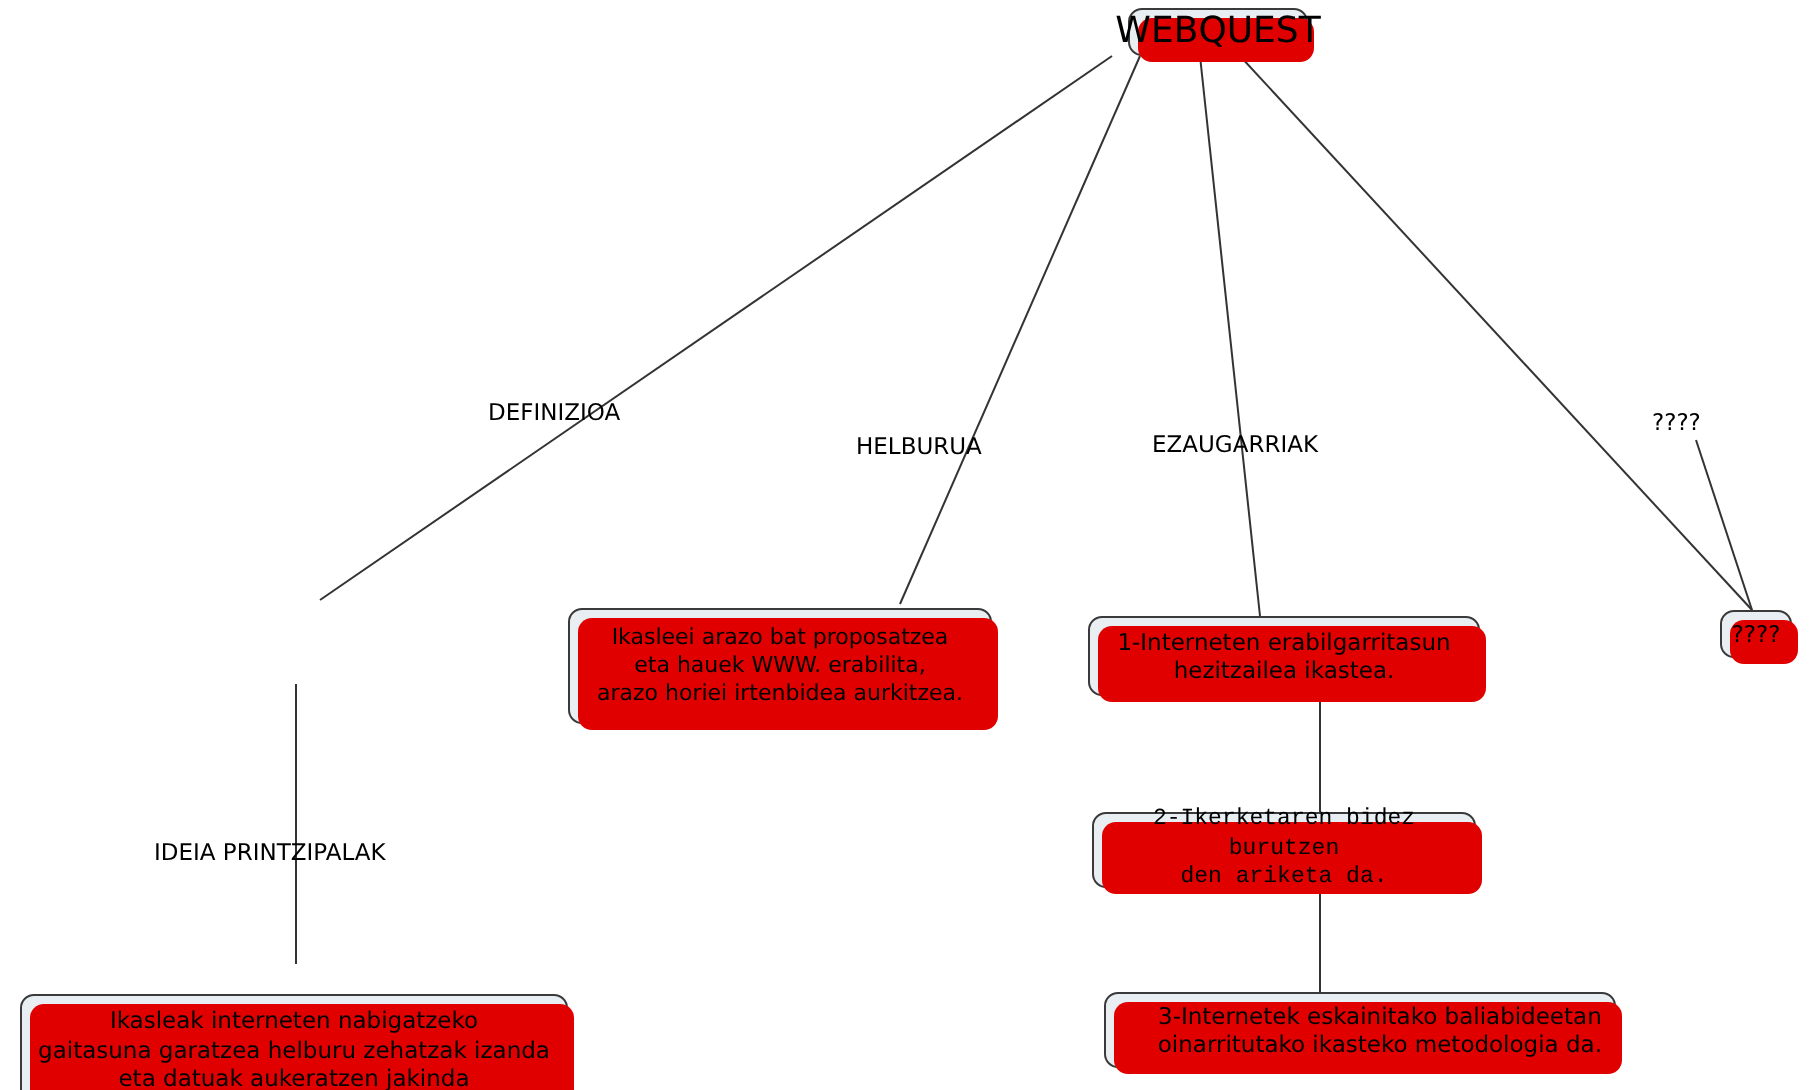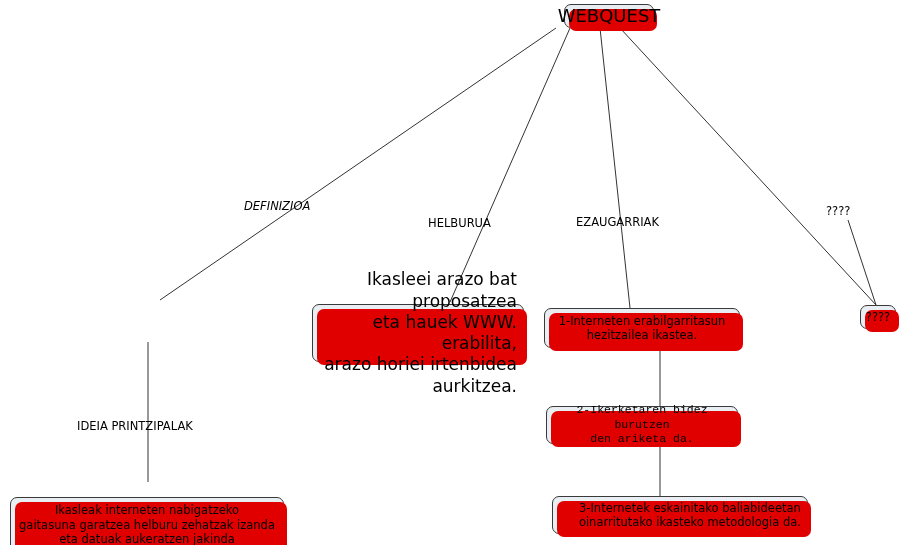--- a/index.html
+++ b/index.html
@@ -78,21 +78,21 @@
       <line x1="660" y1="348" x2="660" y2="406"></line>
       <line x1="660" y1="444" x2="660" y2="496"></line>
     </g>
   </svg>
 
   <div class="node" style="left:564px; top:4px; width:90px; height:24px; font-size:18px; font-weight:normal;">
     <span class="node-inner">WEBQUEST</span>
   </div>
 
 
-  <div class="node" style="left:312px; top:304px; width:212px; height:58px; font-size:17px;text-align:right;">
+  <div class="node" style="left:284px; top:304px; width:212px; height:58px; font-size:11px;">
     <span class="node-inner">Ikasleei arazo bat proposatzea
 eta hauek WWW. erabilita,
 arazo horiei irtenbidea aurkitzea.</span>
   </div>
 
   <div class="node" style="left:544px; top:308px; width:196px; height:40px; font-size:11.5px;">
     <span class="node-inner">1-Interneten erabilgarritasun
 hezitzailea ikastea.</span>
   </div>
 
@@ -109,19 +109,19 @@
   <div class="node" style="left:860px; top:305px; width:36px; height:24px; font-size:11.5px;">
     <span class="node-inner">????</span>
   </div>
 
   <div class="node" style="left:10px; top:456px; width:274px; height:56px; font-size:11.5px;margin-top:41px;">
     <span class="node-inner">Ikasleak interneten nabigatzeko
 gaitasuna garatzea helburu zehatzak izanda
 eta datuak aukeratzen jakinda</span>
   </div>
 
-  <div class="edge-label" style="left:244px; top:199px;font-style:italic;">DEFINIZIOA</div>
+  <div class="edge-label" style="left:244px; top:199px;">DEFINIZIOA</div>
   <div class="edge-label" style="left:428px; top:216px;">HELBURUA</div>
   <div class="edge-label" style="left:576px; top:215px;">EZAUGARRIAK</div>
   <div class="edge-label" style="left:826px; top:204px;">????</div>
   <div class="edge-label" style="left:77px; top:419px;">IDEIA PRINTZIPALAK</div>
 
 </div>
 
 </body></html>

